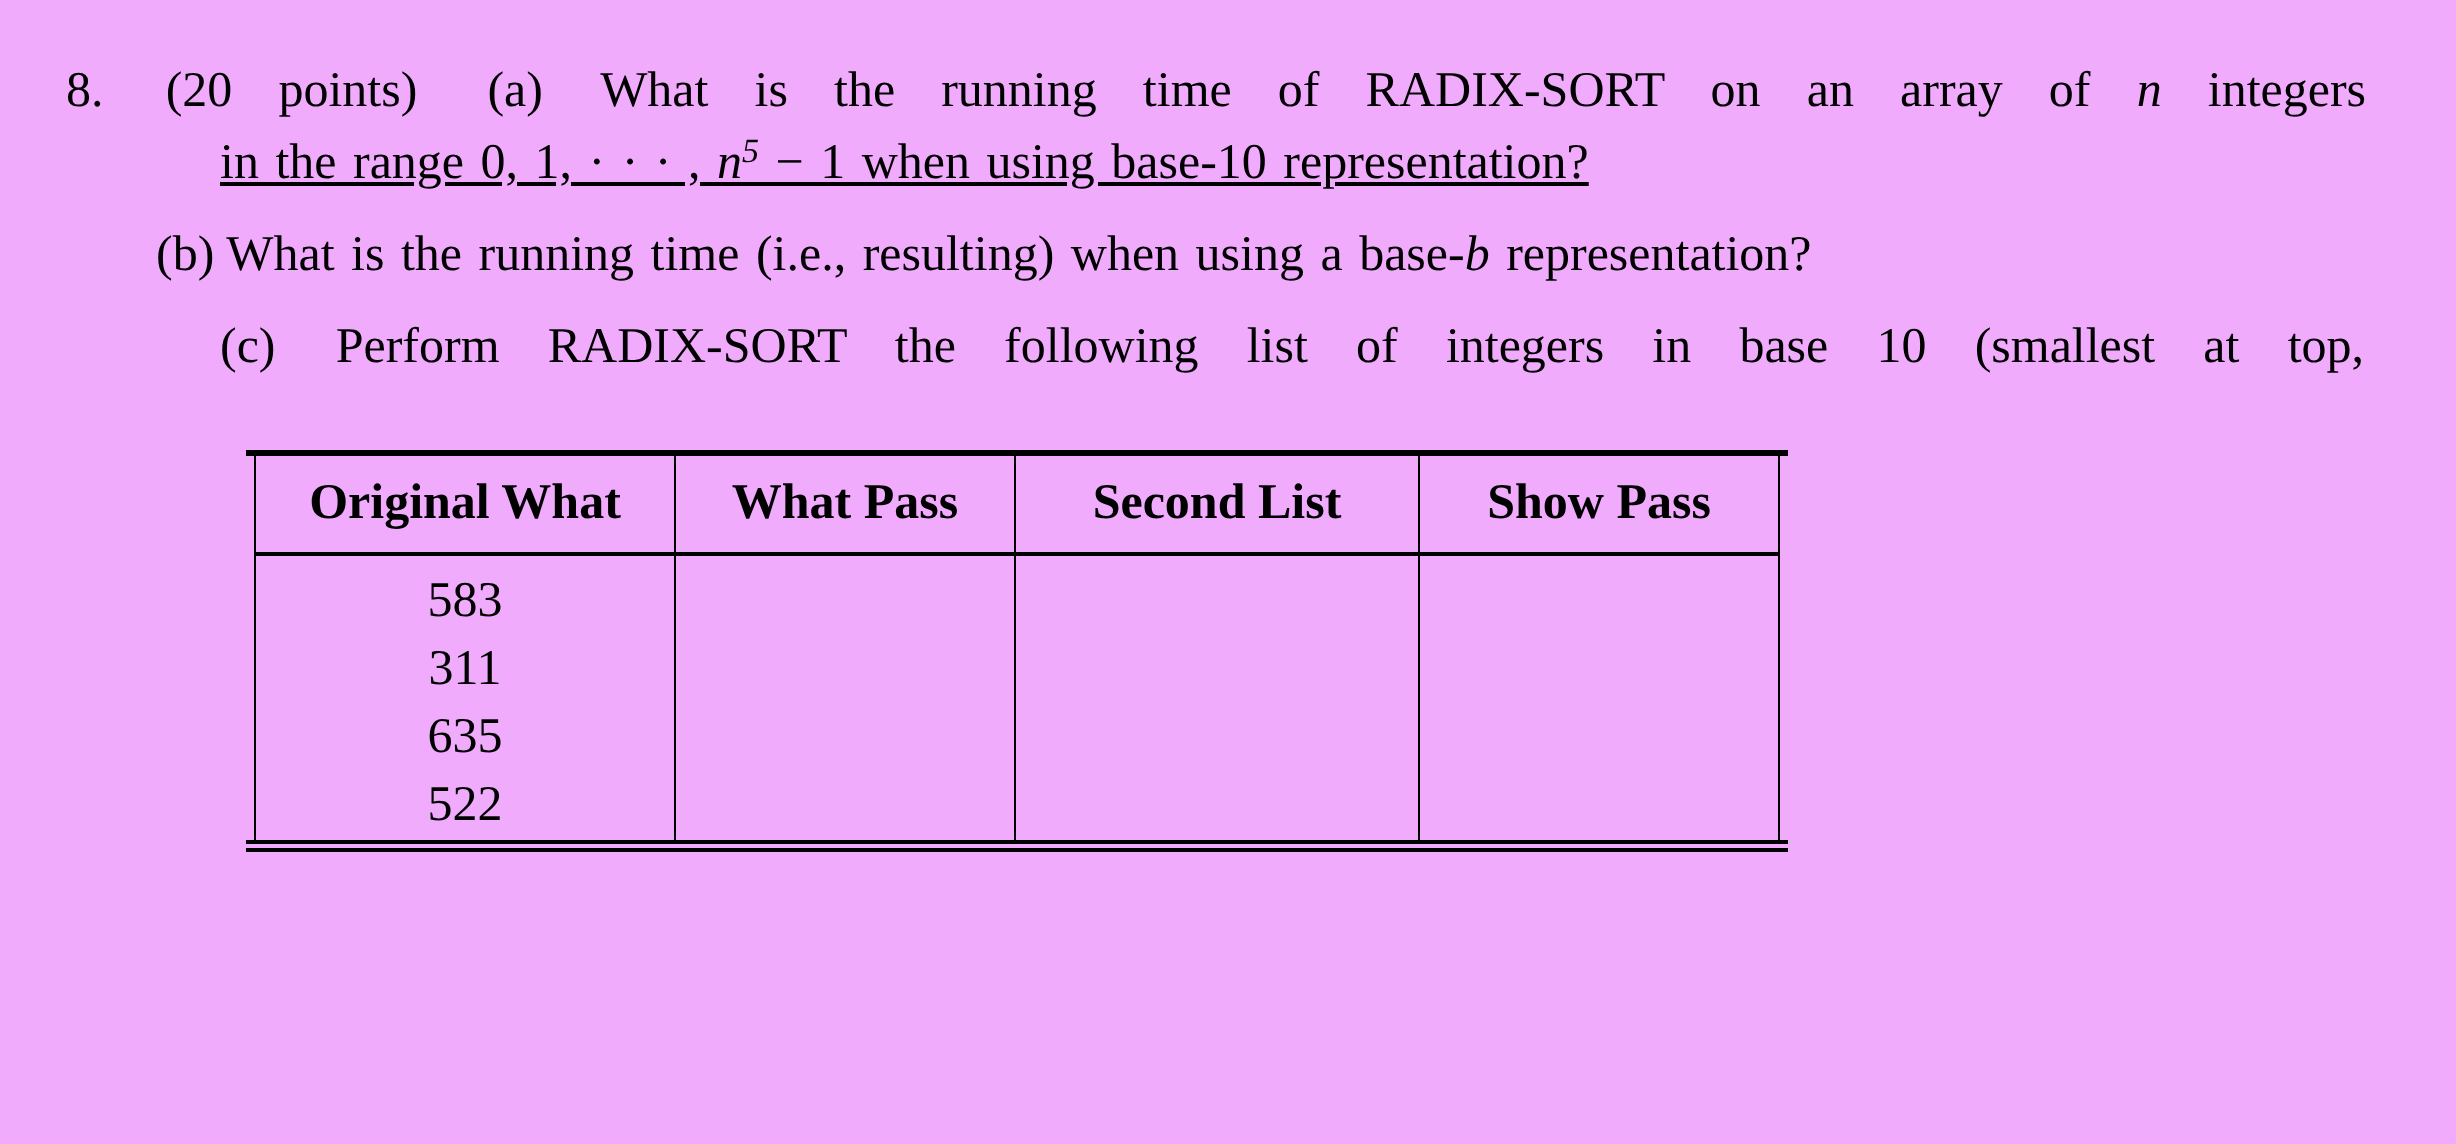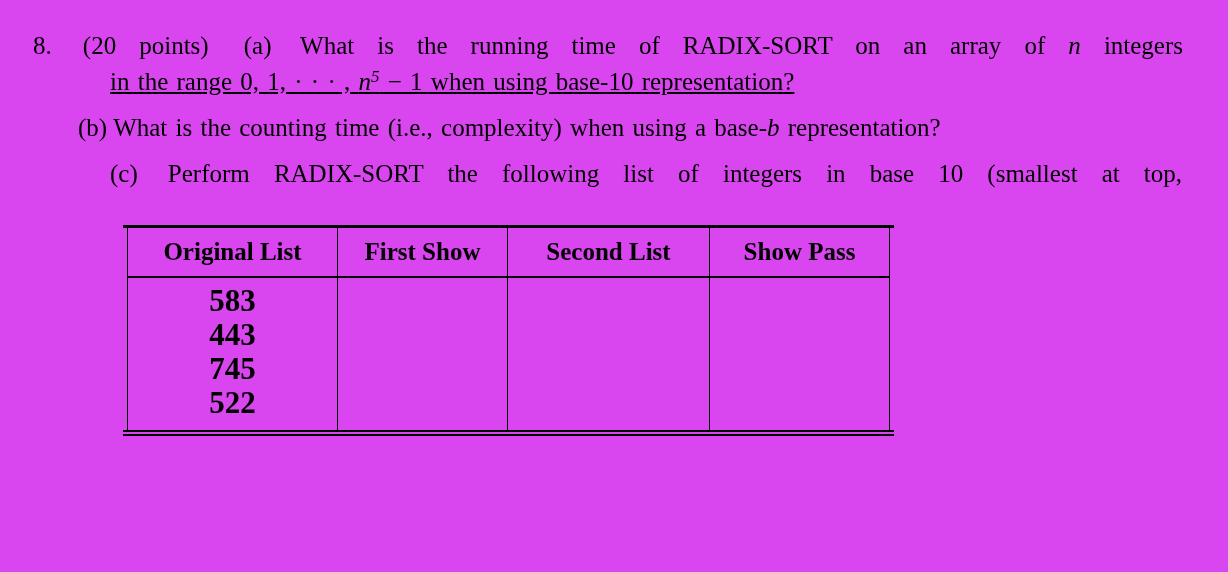--- a/index.html
+++ b/index.html
@@ -1,20 +1,20 @@
 <!DOCTYPE html>
 <html><head>
 <meta charset="utf-8">
 <style>
   html, body { margin: 0; padding: 0; background: #ffffff; }
   .page {
     position: relative;
     width: 1228px;
     height: 572px;
-    background: #d946ef;
+    background: #f0abfc;
     color: #000000;
     font-family: "Liberation Serif", "DejaVu Serif", serif;
     font-size: 25px;
     overflow: hidden;
   }
   .line {
     position: absolute;
     line-height: 30px;
     white-space: nowrap;
   }
@@ -67,84 +67,83 @@
     overflow: hidden;
   }
   table.radix th {
     font-weight: bold;
     font-size: 25px;
     height: 48px;
     vertical-align: middle;
     border-bottom: 2px solid #000000;
   }
   table.radix td {
-    font-size: 31px;
+    font-size: 25px;
     height: 34px;
     line-height: 34px;
     vertical-align: middle;
-    font-weight: bold;
   }
   table.radix tr.first-row td { padding-top: 6px; }
-  table.radix tr.last-row td  { padding-bottom: 10px; }
+  table.radix tr.last-row td  { }
 </style>
 </head>
 <body>
 
 <div class="page">
 
   <div class="line just l-a1">
     <span class="seg num-gap">8.</span>
     <span class="seg points-gap">(20 points)</span>
     <span class="seg label-gap">(a)</span>
     <span class="seg">What is the running time of RADIX-SORT on an array of</span>
     <span class="seg mvar">n</span>
     <span class="seg">integers</span>
   </div>
 
   <div class="line natspace l-a2"><span class="seg">in the range 0, 1, · · · , </span><span class="seg mvar">n</span><span class="seg sup mvar">5</span><span class="seg"> − 1 when using base-10 representation?</span></div>
 
-  <div class="line natspace l-b"><span class="seg label-gap">(b)</span><span class="seg">What is the counting time (i.e., complexity) when using a base-</span><span class="seg mvar">b</span><span class="seg"> representation?</span></div>
+  <div class="line natspace l-b"><span class="seg label-gap">(b)</span><span class="seg">What is the running time (i.e., resulting) when using a base-</span><span class="seg mvar">b</span><span class="seg"> representation?</span></div>
 
   <div class="line just l-c1">
     <span class="seg label-gap">(c)</span>
     <span class="seg">Perform RADIX-SORT the following list of integers in base 10 (smallest at top,</span>
   </div>
 
 
   <div class="table-wrap">
     <table class="radix">
       <colgroup>
         <col style="width:210px">
         <col style="width:170px">
         <col style="width:202px">
         <col style="width:180px">
       </colgroup>
       <thead>
         <tr>
-          <th>Original List</th>
-          <th>First Show</th>
+          <th>Original What</th>
+          <th>What Pass</th>
           <th>Second List</th>
           <th>Show Pass</th>
         </tr>
       </thead>
       <tbody>
         <tr class="first-row">
           <td>583</td>
           <td></td>
           <td></td>
           <td></td>
         </tr>
         <tr>
-          <td>443</td>
+          <td>311</td>
           <td></td>
           <td></td>
           <td></td>
         </tr>
         <tr>
-          <td>745</td>
+          <td>635</td>
           <td></td>
           <td></td>
           <td></td>
         </tr>
         <tr class="last-row">
           <td>522</td>
           <td></td>
           <td></td>
           <td></td>
         </tr>

